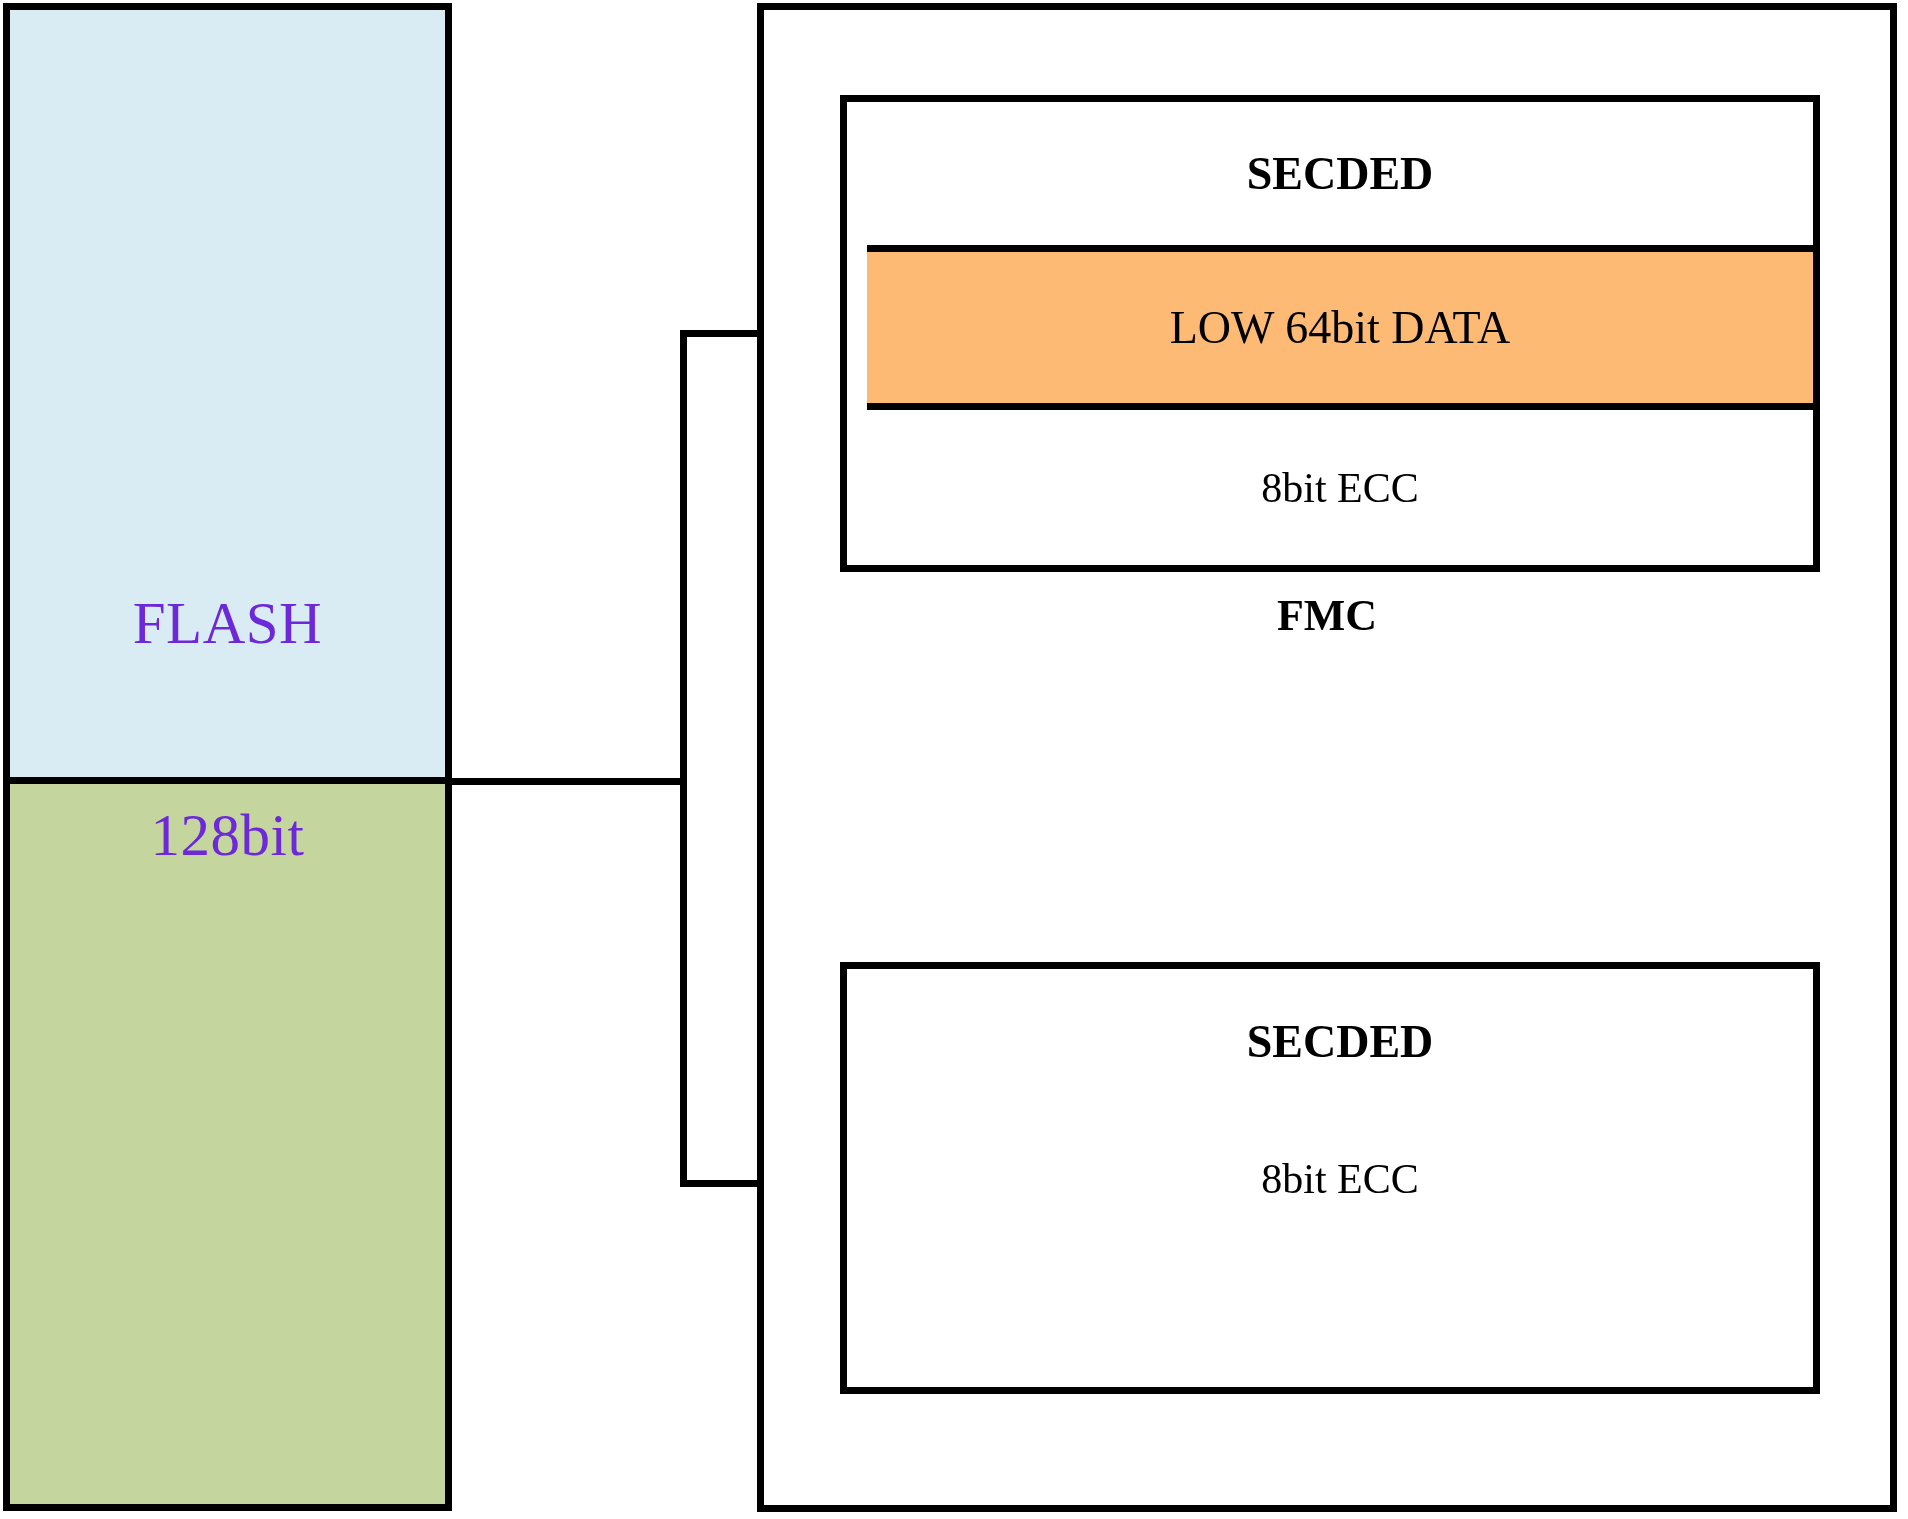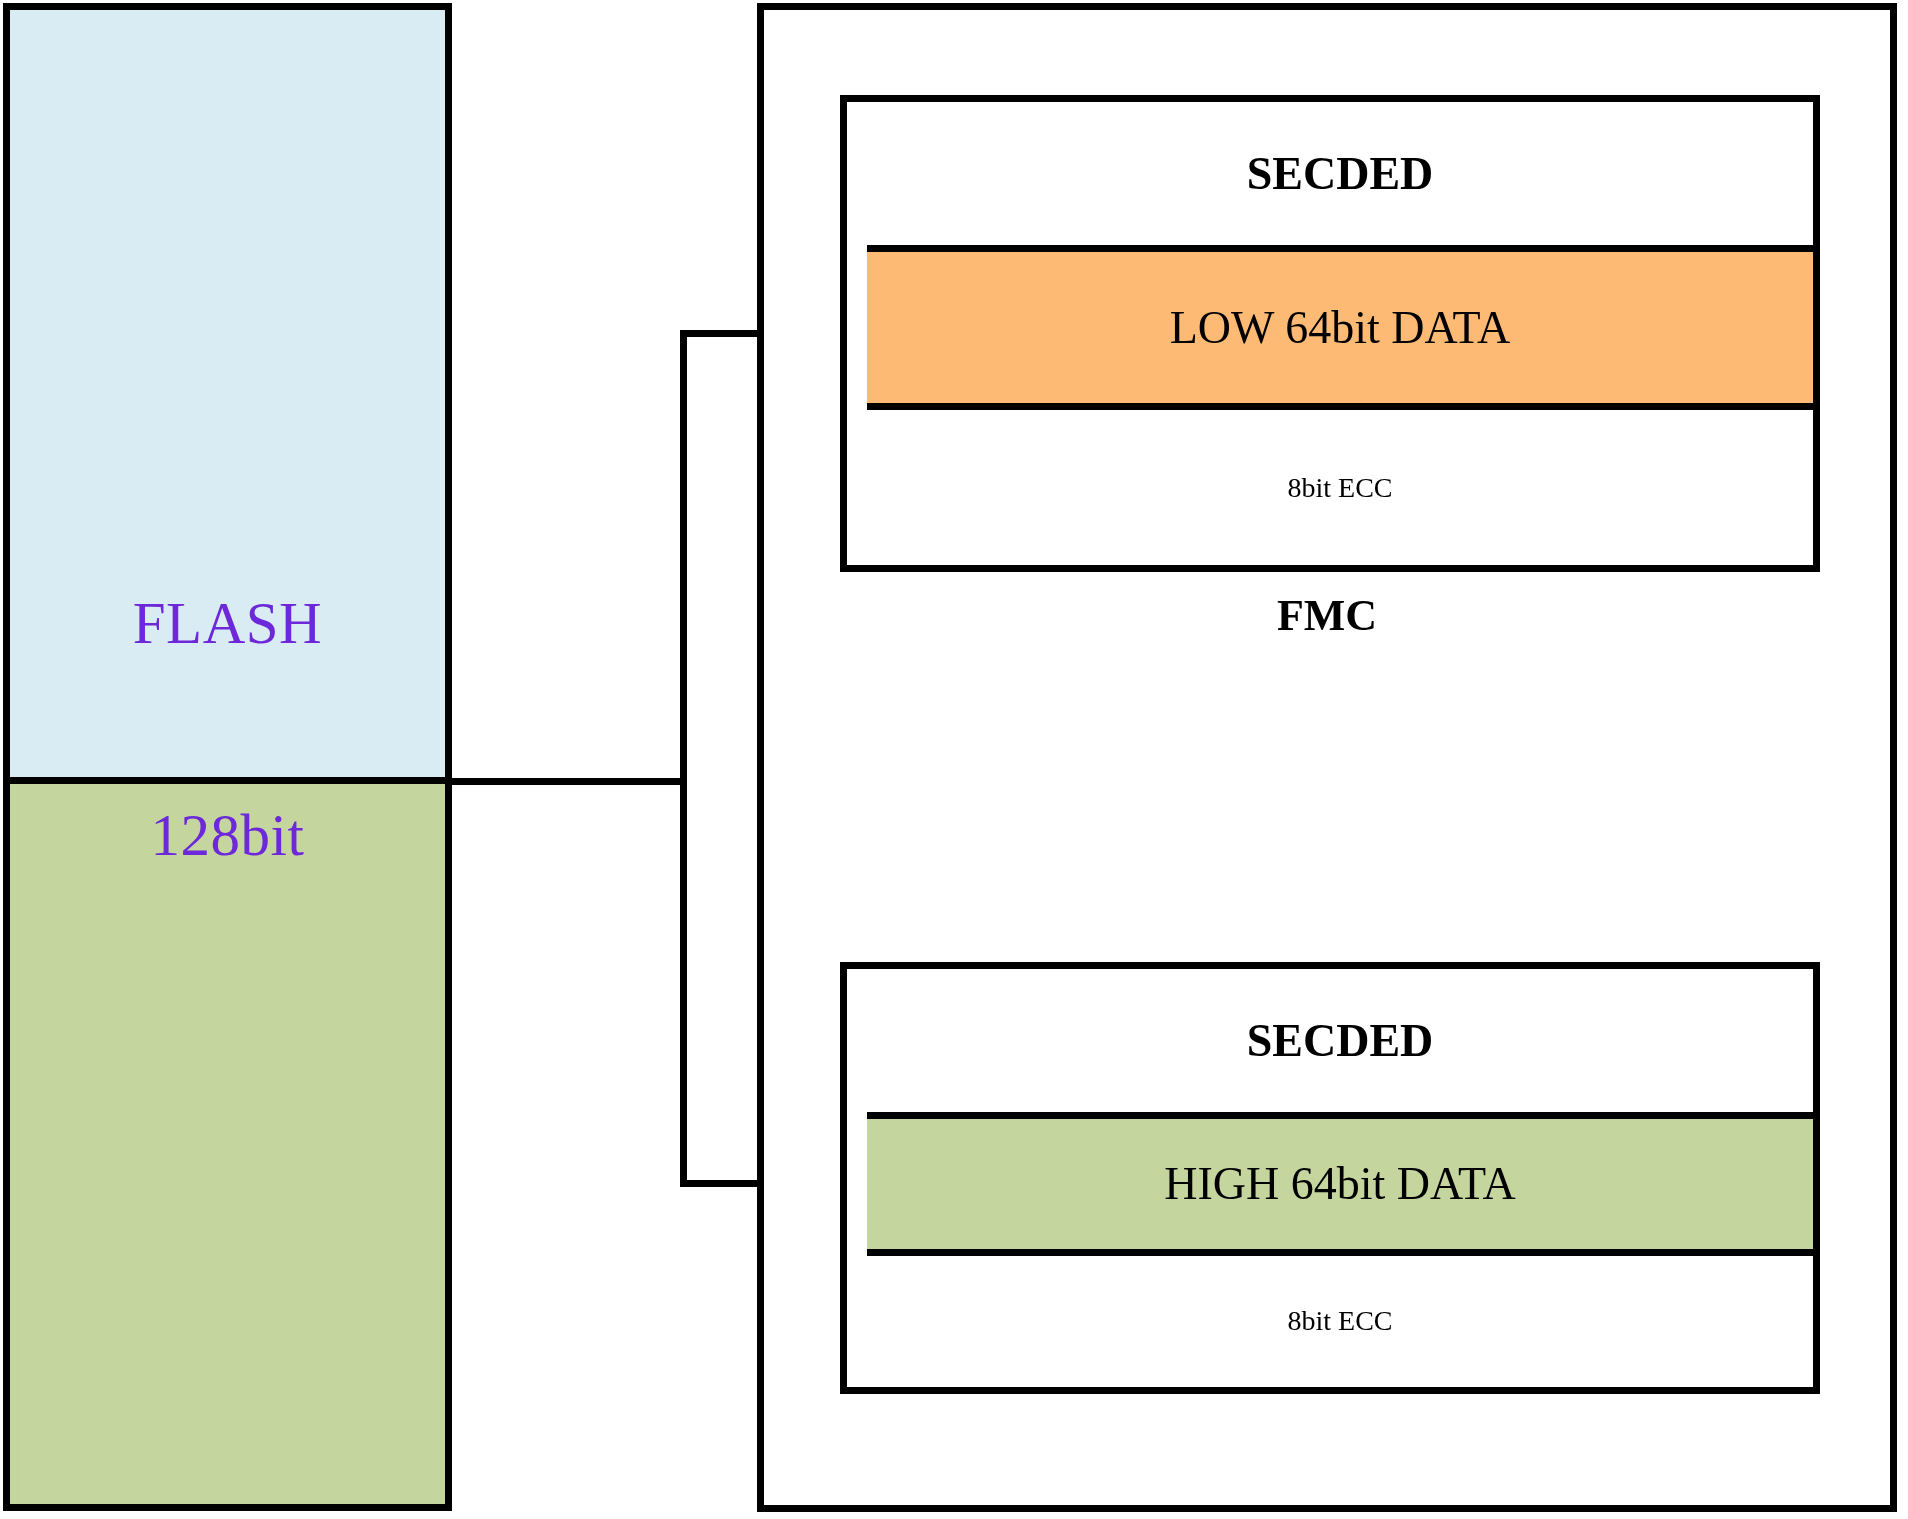--- a/index.html
+++ b/index.html
@@ -114,21 +114,21 @@
   .row-title {
     font-weight: bold;
     font-size: 46px;
   }
   .row-data {
     font-size: 46px;
     border-top: 7px solid #000000;
     border-bottom: 7px solid #000000;
   }
   .row-ecc {
-    font-size: 28px;
+    font-size: 42px;
   }
   .secded-box.top .row-title { height: 143px; }
   .secded-box.top .row-data  { height: 166px; background: #fdba74; }
   .secded-box.top .row-ecc   { height: 155px; }
 
   .secded-box.bottom .row-title { height: 144px; }
   .secded-box.bottom .row-data  { height: 144px; background: #c5d59e; }
   .secded-box.bottom .row-ecc   { height: 132px; }
 
   
@@ -201,17 +201,16 @@
   </div>
 
   <div class="secded-box top">
     <div class="row row-title">SECDED</div>
     <div class="row row-data">LOW 64bit DATA</div>
     <div class="row row-ecc">8bit ECC</div>
   </div>
 
   <div class="secded-box bottom">
     <div class="row row-title">SECDED</div>
-    <div class="row row-data">HIGH 64bit DATA</div>
     <div class="row row-ecc">8bit ECC</div>
   </div>
 
 </div>
 
 </body></html>

